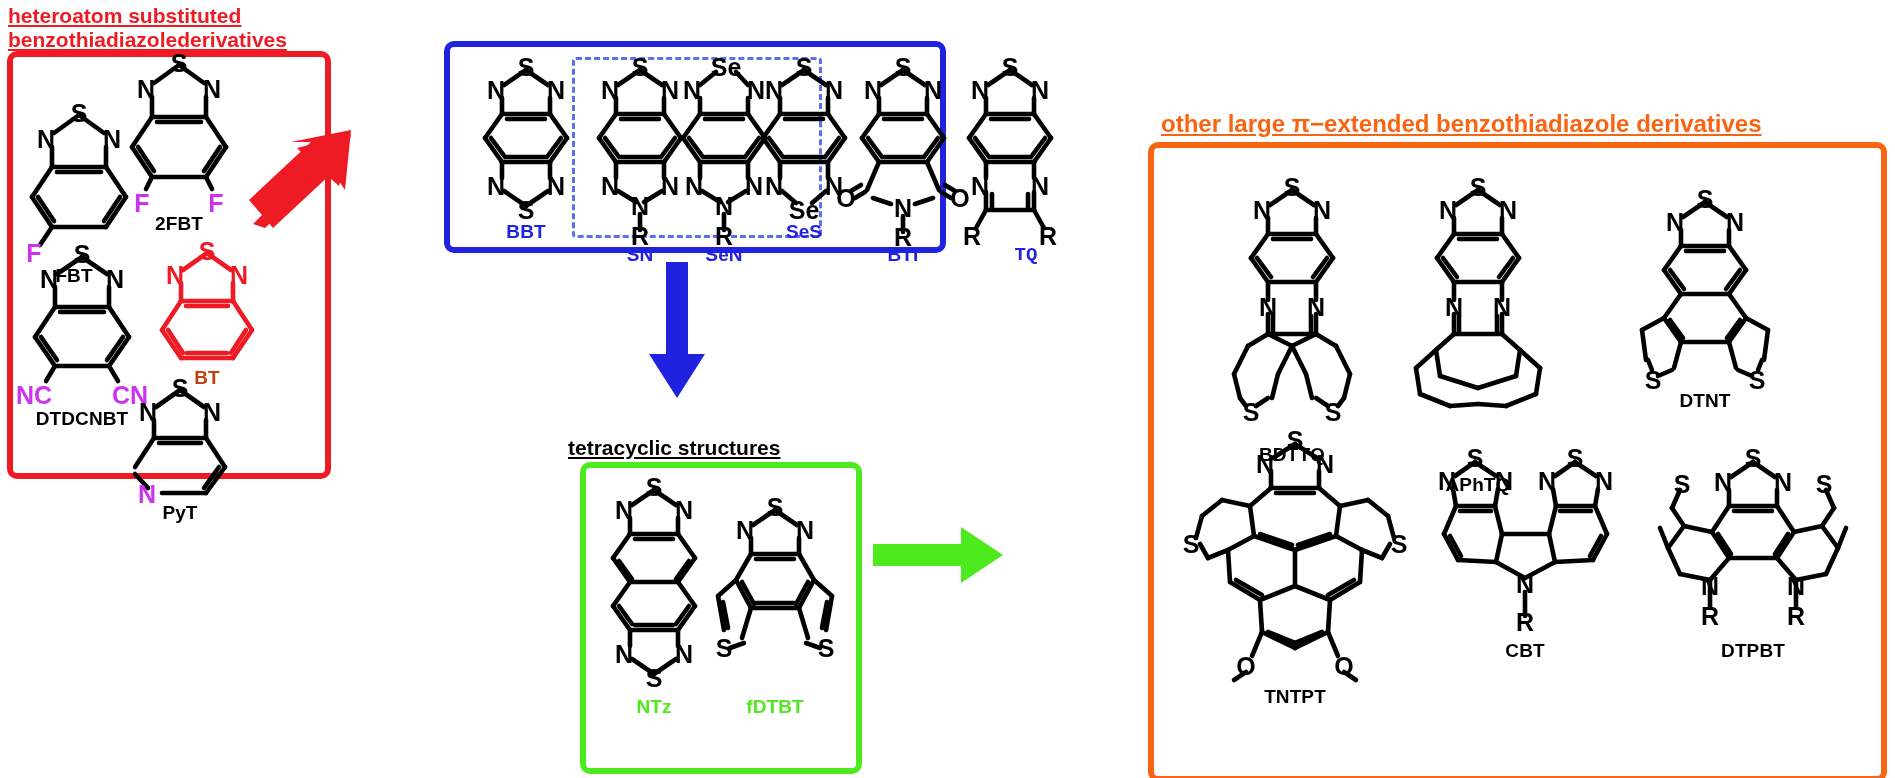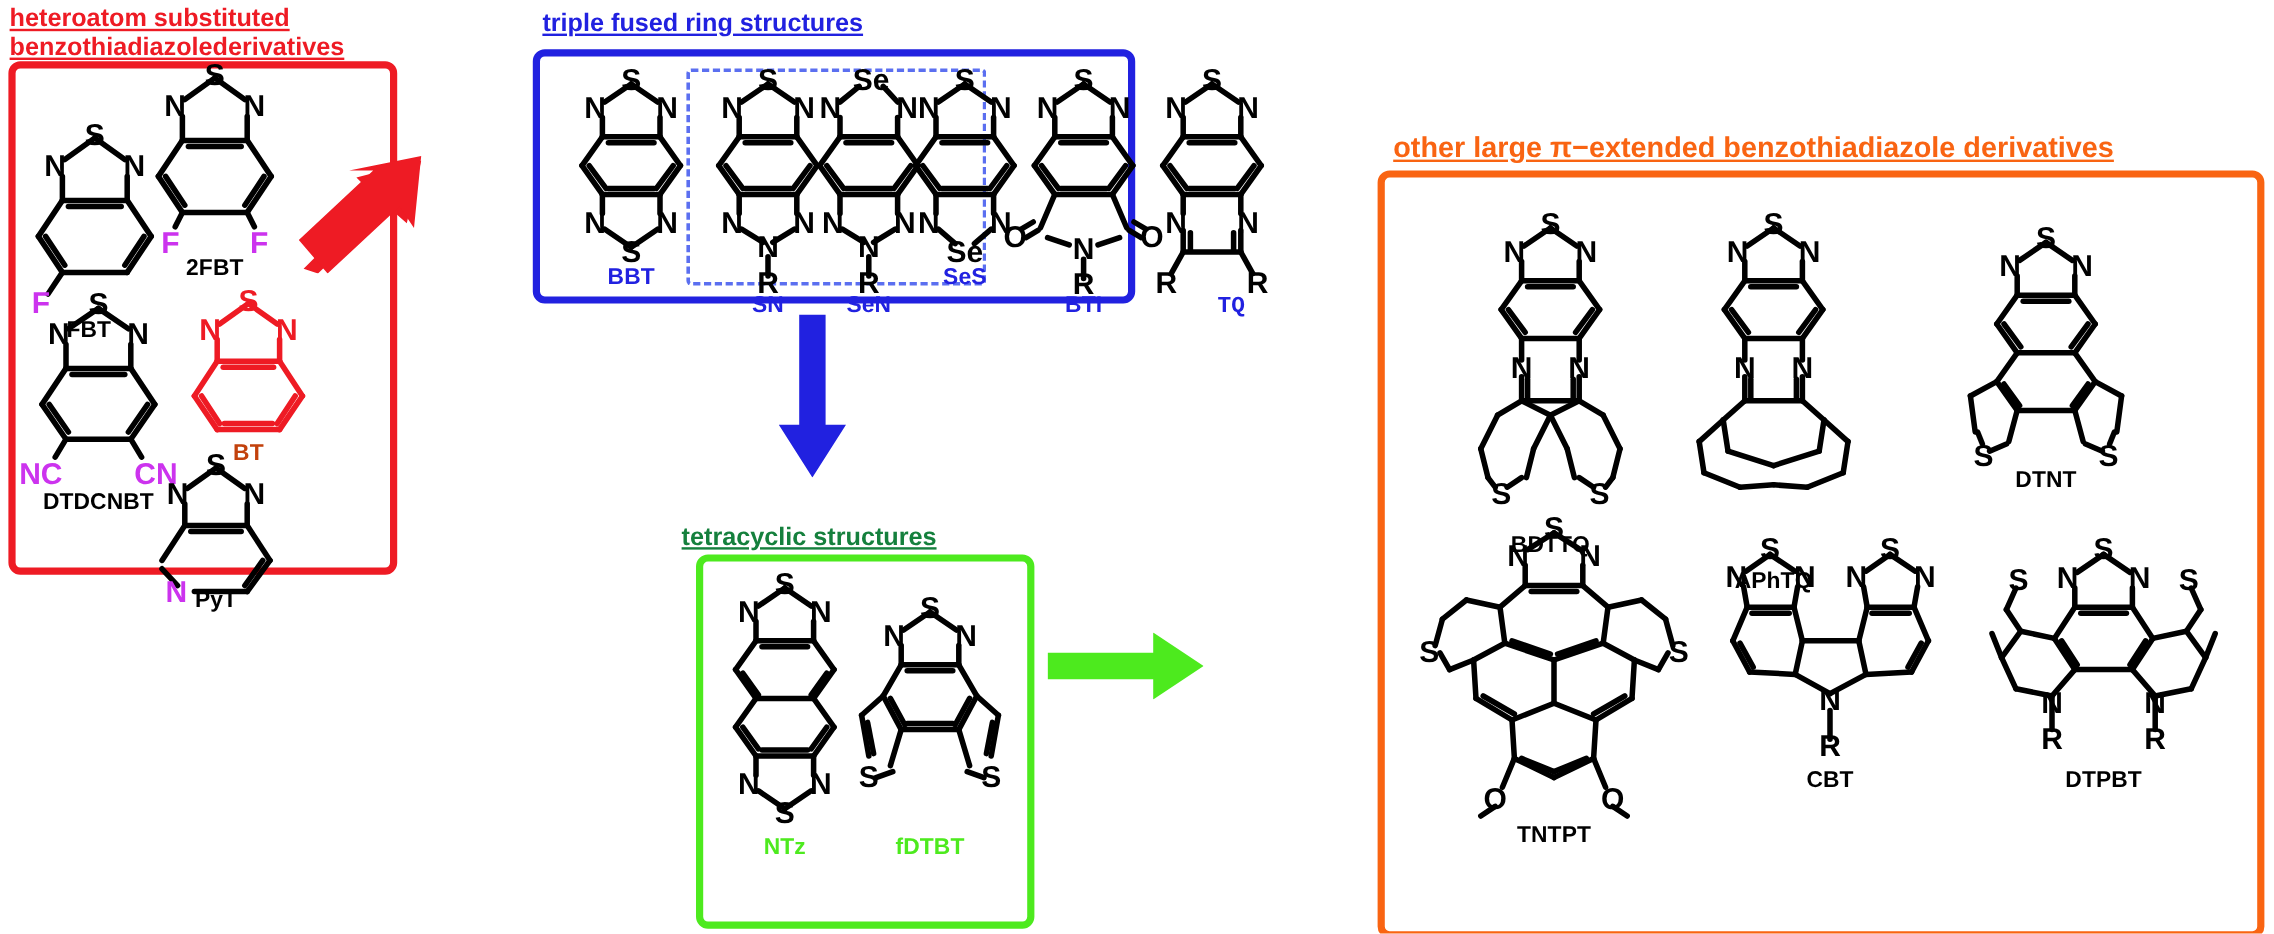--- a/index.html
+++ b/index.html
@@ -4,21 +4,21 @@
 <style>
   html,body{margin:0;padding:0;background:#ffffff;}
   body{width:1895px;height:778px;position:relative;overflow:hidden;
        font-family:"Liberation Sans",sans-serif;}
   .canvas{position:absolute;inset:0;}
 
   
   .heading{position:absolute;font-weight:bold;line-height:1.12;white-space:pre-line;text-decoration:underline;}
   #red-heading   {left:8px;   top:4px;   font-size:21px; color:#ee1b24; width:330px;}
   #blue-heading  {left:452px; top:8px;   font-size:21px; color:#2121e0;}
-  #green-heading {left:568px; top:436px; font-size:21px; color:#15803d;}
+  #green-heading {left:568px; top:436px; font-size:21px; color:#000000;}
   #orange-heading{left:1161px;top:111px; font-size:24px; color:#f96412;}
 
   
   .box{position:absolute;border-style:solid;border-radius:10px;background:transparent;}
   #red-box    {left:7px;    top:51px;  width:312px;  height:416px; border-width:6px; border-color:#ee1b24;}
   #blue-box   {left:444px;  top:41px;  width:490px;  height:200px; border-width:6px; border-color:#2121e0;}
   #green-box  {left:580px;  top:462px; width:270px;  height:300px; border-width:6px; border-color:#4dea1e;}
   #orange-box {left:1148px; top:142px; width:727px;  height:628px; border-width:6px; border-color:#f96412;}
   #dashed-sub {left:572px;  top:57px;  width:244px;  height:175px; border-width:3px; border-style:dashed;
                border-color:#5b6ff0; border-radius:4px;}
@@ -43,21 +43,20 @@
   .atom.mag{fill:#cc33ee;}
   .atom.red{fill:#ee1b24;}
 </style>
 </head>
 <body>
 
 <div class="canvas">
 
   <div class="heading" id="red-heading">heteroatom substituted
 benzothiadiazolederivatives</div>
-  <div class="heading" id="blue-heading">triple fused ring structures</div>
   <div class="heading" id="green-heading">tetracyclic structures</div>
   <div class="heading" id="orange-heading">other large π−extended benzothiadiazole derivatives</div>
 
   <div class="box" id="red-box"></div>
   <div class="box" id="blue-box"></div>
   <div class="box" id="green-box"></div>
   <div class="box" id="orange-box"></div>
   <div class="box" id="dashed-sub"></div>
 
   <div class="arrow" style="left:247px;top:128px;">
@@ -193,21 +192,21 @@
       <path class="bond" d="M78 58 L97 87"></path>
       <path class="bond" d="M97 87 L78 113"></path>
       <path class="bond" d="M91 87 L76 108"></path>
       <path class="bond" d="M34 113 L78 113"></path>
       <path class="bond" d="M7 94 L20 108"></path>
       <text class="atom" x="52" y="8">S</text>
       <text class="atom" x="20" y="32">N</text>
       <text class="atom" x="84" y="32">N</text>
       <text class="atom mag" x="19" y="114">N</text>
     </svg>
-    <div class="cap" style="top:110px;left:0;text-align:center;">PyT</div>
+    <div class="cap" style="top:122px;left:0;text-align:center;">PyT</div>
   </div>
 
   <div class="mol" style="left:478px;top:58px;">
     <svg width="96" height="160" viewBox="0 0 96 160">
       <path class="bond" d="M48 12 L26 27"></path>
       <path class="bond" d="M48 12 L70 27"></path>
       <path class="bond" d="M24 40 L24 56"></path>
       <path class="bond" d="M72 40 L72 56"></path>
       <path class="bond" d="M24 56 L72 56"></path>
       <path class="bond" d="M29 61 L67 61"></path>

